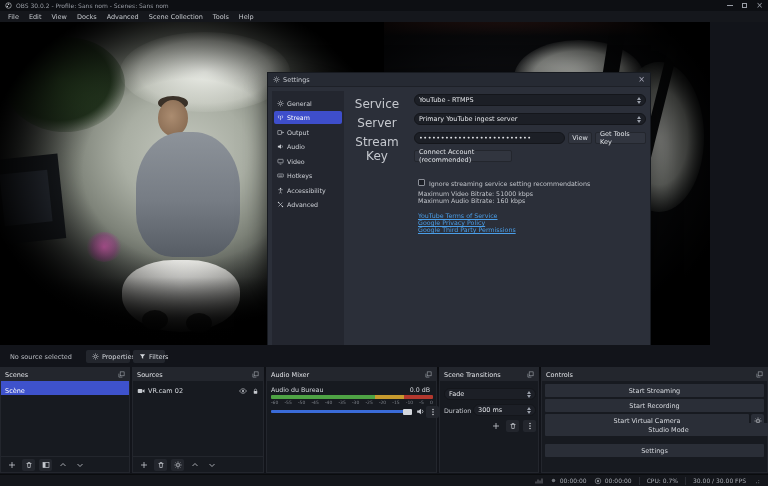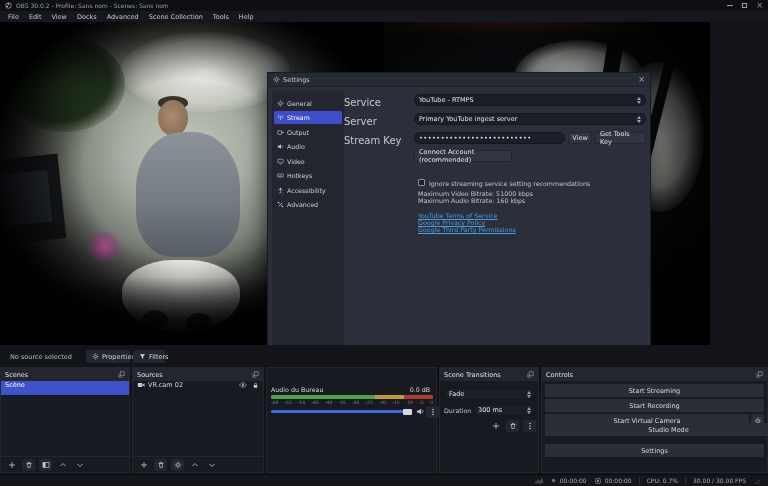--- a/index.html
+++ b/index.html
@@ -60,42 +60,42 @@
   
   #dialog{left:267px;top:72px;width:384px;height:295px;background:#2b2f39;border:1px solid #171a20;
     box-shadow:0 6px 22px rgba(0,0,0,.65);font-size:6.5px}
   #dlg-titlebar{position:absolute;left:0;top:0;width:100%;height:14px;background:#262a33;display:flex;align-items:center;gap:3px;padding:0 5px;border-bottom:1px solid #1d2027}
   #dlg-titlebar .t{font-size:6.5px;color:#c9ccd2}
   #dlg-close{margin-left:auto;font-size:8px;color:#aab;line-height:8px;cursor:default}
   #dlg-sidebar{position:absolute;left:4px;top:18px;width:72px;height:264px;background:#23262f;padding-top:4px}
   .nav-item{height:13px;margin:1.5px 2px;display:flex;align-items:center;gap:3px;padding:0 3px;border-radius:2px;color:#ced1d7}
   .nav-item.sel{background:#3e4ecb;color:#fff}
   .nav-item span{font-size:6.3px;white-space:nowrap}
-  .frm-label{position:absolute;text-align:left;color:#c6c9cf;font-size:10px}
+  .frm-label{position:absolute;text-align:center;color:#c6c9cf;font-size:12px}
   .combo{position:absolute;height:12px;background:#1c1f26;border:1px solid #14161b;border-radius:6px;
     display:flex;align-items:center;padding:0 4px;color:#e2e4e8;font-size:6.5px}
   .combo .spin{margin-left:auto;display:flex;flex-direction:column;gap:1px;align-items:center}
   .tri-up{width:0;height:0;border-left:2.5px solid transparent;border-right:2.5px solid transparent;border-bottom:3px solid #9aa0aa}
   .tri-dn{width:0;height:0;border-left:2.5px solid transparent;border-right:2.5px solid transparent;border-top:3px solid #9aa0aa}
   .btn{position:absolute;height:12px;background:#31353f;border:1px solid #23262d;border-radius:2px;
     display:flex;align-items:center;justify-content:center;color:#dfe2e6;font-size:6.5px;padding:0 4px}
   .chk{position:absolute;width:7px;height:7px;border:1px solid #8b8f98;border-radius:1px;background:#1c1f26}
   .dlg-note{position:absolute;color:#c2c5cb;font-size:6.3px}
   .dlg-link{position:absolute;color:#4a9ee8;font-size:6.3px;text-decoration:underline}
 
   
   #srcbar{left:0;top:345px;width:768px;height:22px;background:#12141a;display:block}
   #srcbar .nosel{position:absolute;left:10px;top:8px;font-size:6.5px;color:#b9bcc2}
   #srcbar .tbtn{position:absolute;top:5px;height:13px;background:#23262d;border-radius:2px;display:flex;align-items:center;gap:3px;padding:0 6px;color:#d6d9de;font-size:6.5px}
 
   
   .dock{position:absolute;top:367px;height:106px;background:#171a20;border:1px solid #23262d}
   .dock-h{height:13px;background:#23262d;display:flex;align-items:center;padding:0 4px;font-size:6.5px;color:#dfe1e5}
   .dock-h .pop{margin-left:auto}
-  .list-item{height:14px;display:flex;align-items:flex-start;gap:3px;padding:0 4px;font-size:6.5px;color:#d6d9de}
+  .list-item{height:14px;display:flex;align-items:flex-end;gap:3px;padding:0 4px;font-size:6.5px;color:#d6d9de}
   .list-item.sel{background:#3e52cc;color:#fff}
   .dock-tools{position:absolute;left:0;bottom:0;width:100%;height:16px;display:flex;align-items:center;gap:4px;padding:0 4px;border-top:1px solid #23262d}
   .toolbtn{width:13px;height:12px;display:flex;align-items:center;justify-content:center;border-radius:2px}
   .toolbtn.boxed{background:#23262d}
   .cbtn{position:absolute;left:3px;width:207px;height:13px;background:#2a2e37;border-radius:1px;
     display:flex;align-items:center;justify-content:center;font-size:6.5px;color:#d6d9de}
   .meter{position:absolute;height:4px;border-radius:1px;
     background:linear-gradient(90deg,#4ea344 0%,#4ea344 64%,#c79a2e 64%,#c79a2e 82%,#b3382e 82%,#b3382e 100%)}
   .ticksrow{position:absolute;display:flex;justify-content:space-between;color:#7d828a;font-size:4.5px}
   .vol-track{position:absolute;height:3px;background:#3a6bd8;border-radius:1px}
@@ -436,20 +436,27 @@
         </span>
       <span class="toolbtn">
           <svg viewBox="0 0 16 16" width="8" height="8">
             <path d="M3 6l5 5 5-5" fill="none" stroke="#c6c9cf" stroke-width="1.6"></path>
           </svg>
         </span>
     </div>
   </div>
 
   <div class="dock" style="left:266px;width:171px">
+    <div class="dock-h">
+      <span>Audio Mixer</span>
+      <svg class="ic pop" viewBox="0 0 16 16" width="7" height="7">
+          <rect x="5" y="2" width="9" height="9" fill="none" stroke="#a9adb4" stroke-width="1.3"></rect>
+          <path d="M2 6v8h8" fill="none" stroke="#a9adb4" stroke-width="1.3"></path>
+        </svg>
+    </div>
     <span class="abs" style="left:4px;top:18px;font-size:6.3px;color:#d6d9de">Audio du Bureau</span>
     <span class="abs" style="right:6px;top:18px;font-size:6.3px;color:#d6d9de">0.0 dB</span>
     <div class="meter" style="left:4px;top:27px;width:162px"></div>
     <div class="ticksrow" style="left:4px;top:32px;width:162px">
       <span>-60</span>
         <span>-55</span>
         <span>-50</span>
         <span>-45</span>
         <span>-40</span>
         <span>-35</span>

